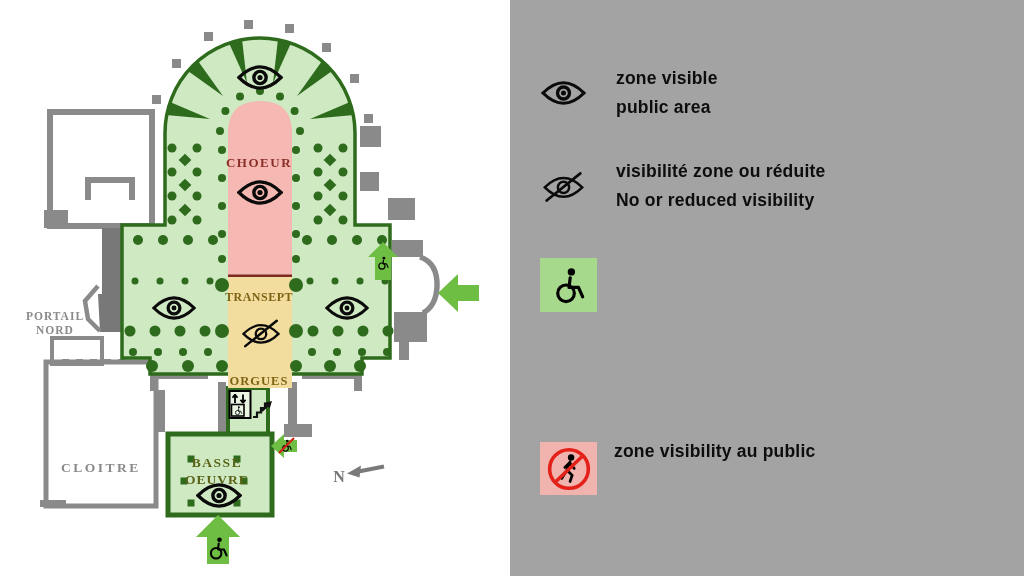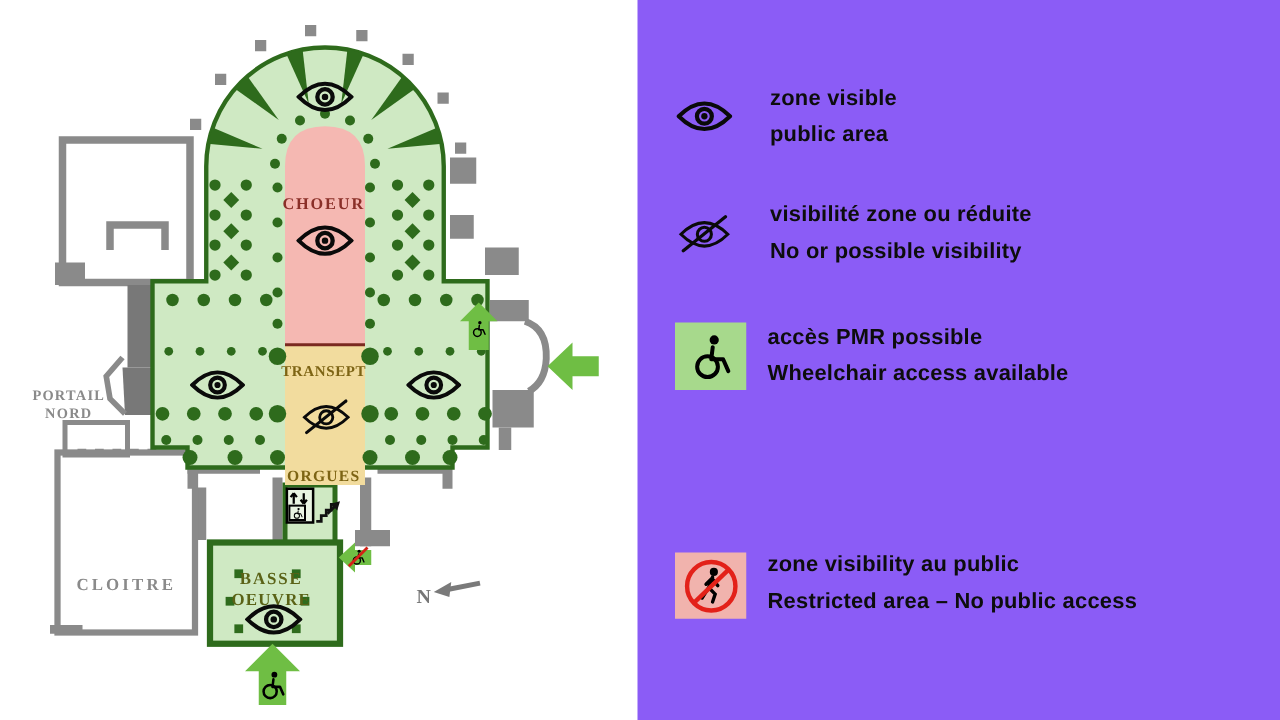--- a/index.html
+++ b/index.html
@@ -4,21 +4,21 @@
 <style>
   html,body{margin:0;padding:0;}
   body{
     width:1024px;height:576px;position:relative;overflow:hidden;
     background:#ffffff;
     font-family:"Liberation Sans", sans-serif;
   }
   #plan-wrap{position:absolute;left:0;top:0;width:512px;height:480px;}
   #legend-panel{
     position:absolute;left:510px;top:0;width:514px;height:576px;
-    background:#8b5cf6;
+    background:#a3a3a3;
   }
   .lg-ic{position:absolute;}
   .lg-box{
     position:absolute;width:57px;height:54px;
     display:flex;align-items:center;justify-content:center;
   }
   .lg-tx{
     position:absolute;
     font-size:17.5px;font-weight:700;line-height:29px;color:#0d0d0d;
     letter-spacing:0.2px;white-space:nowrap;
@@ -282,36 +282,31 @@
   <div class="lg-tx" style="left:106px;top:64px">
     <div>zone visible</div>
     <div>public area</div>
   </div>
 
   <svg class="lg-ic" style="left:31px;top:170px" width="45" height="33" viewBox="0 0 48 34">
       <use href="#sym-eye-slash"></use>
     </svg>
   <div class="lg-tx" style="left:106px;top:157px">
     <div>visibilité zone ou réduite</div>
-    <div>No or possible visibility</div>
+    <div>No or reduced visibility</div>
   </div>
 
   <div class="lg-box" style="left:30px;top:258px;background:#a7d98c">
     <svg width="38" height="38" viewBox="0 0 32 32">
         <use href="#sym-wheelchair"></use>
       </svg>
   </div>
-  <div class="lg-tx" style="left:104px;top:255px">
-    <div>accès PMR possible</div>
-    <div>Wheelchair access available</div>
-  </div>
 
   <div class="lg-box" style="left:30px;top:442px;height:53px;background:#f1b3ad">
     <svg width="46" height="46" viewBox="0 0 44 44">
         <use href="#sym-noped"></use>
       </svg>
   </div>
   <div class="lg-tx" style="left:104px;top:437px">
     <div>zone visibility au public</div>
-    <div>Restricted area – No public access</div>
   </div>
 
 </div>
 
 </body></html>

